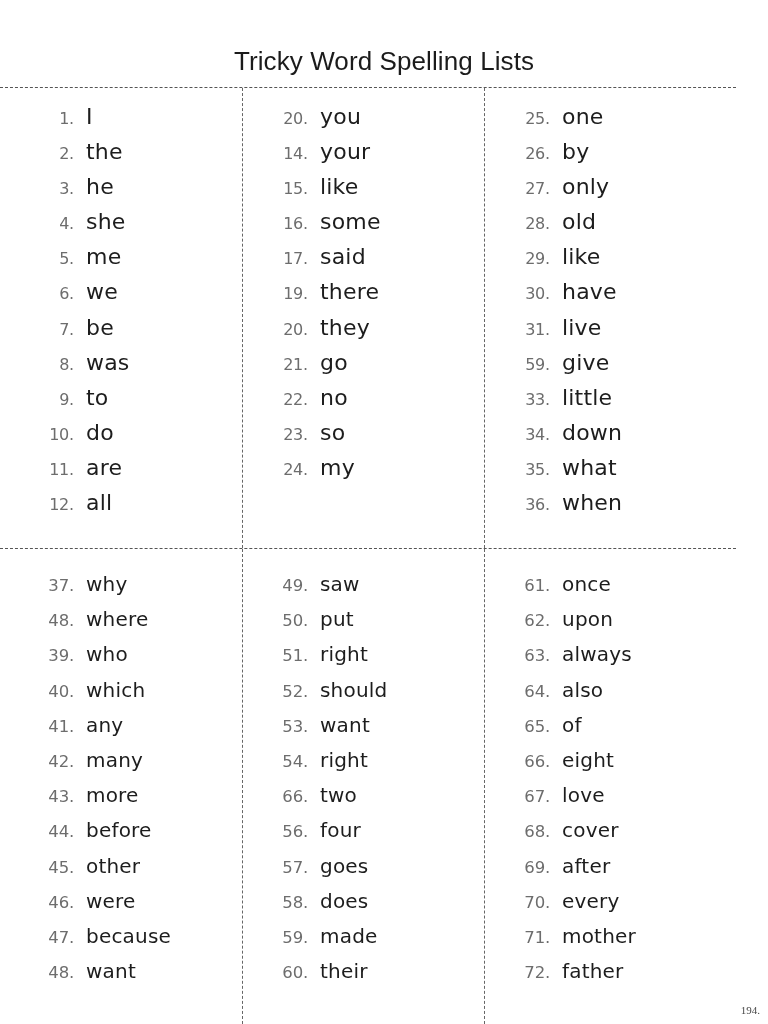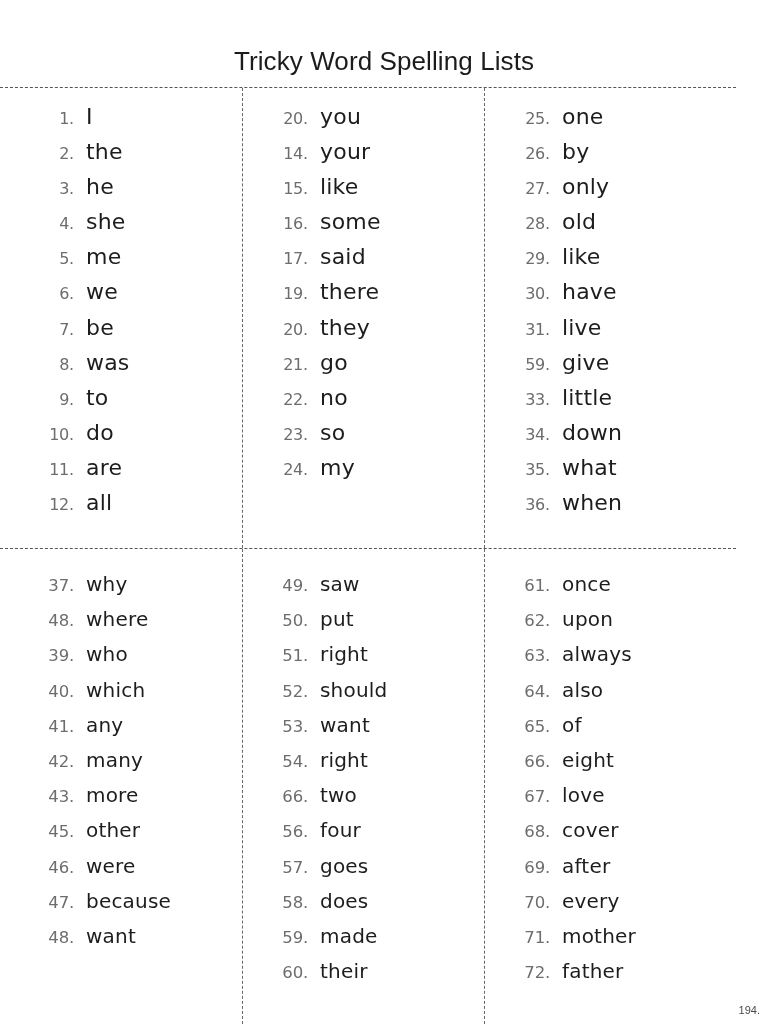--- a/index.html
+++ b/index.html
@@ -106,21 +106,21 @@
     color: #1d1d1d;
     letter-spacing: 0.2px;
   }
   .block-bottom .word-text { font-size: 20px; }
 
   
   .page-number {
     position: absolute;
     right: 8px;
     bottom: 8px;
-    font-family: Liberation Sans, sans-serif;
+    font-family: Liberation Serif, serif;
     font-size: 11px;
     color: #4a4a4a;
     margin-top: 40px;
   }
 </style>
 </head>
 <body>
 
 <div class="page">
 
@@ -306,20 +306,24 @@
         </div>
         <div class="word-row">
           <span class="word-num">42.</span>
           <span class="word-text">many</span>
         </div>
         <div class="word-row">
           <span class="word-num">43.</span>
           <span class="word-text">more</span>
         </div>
         <div class="word-row">
+          <span class="word-num">44.</span>
+          <span class="word-text">before</span>
+        </div>
+        <div class="word-row">
           <span class="word-num">45.</span>
           <span class="word-text">other</span>
         </div>
         <div class="word-row">
           <span class="word-num">46.</span>
           <span class="word-text">were</span>
         </div>
         <div class="word-row">
           <span class="word-num">47.</span>
           <span class="word-text">because</span>

